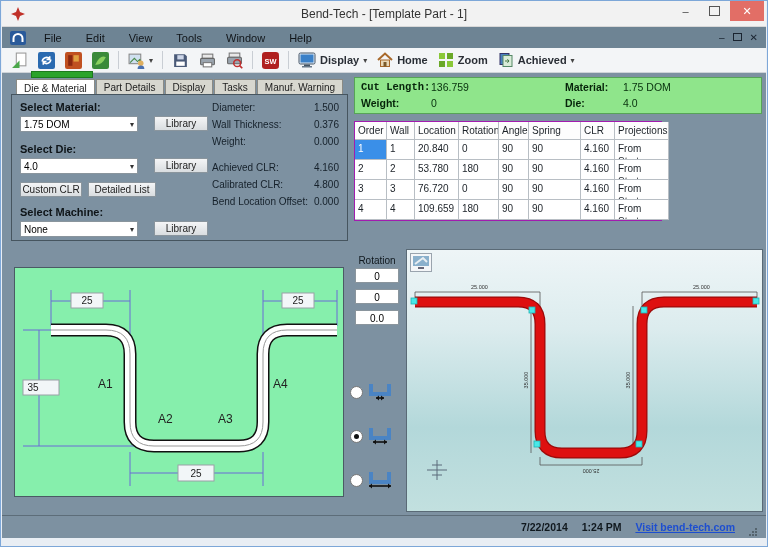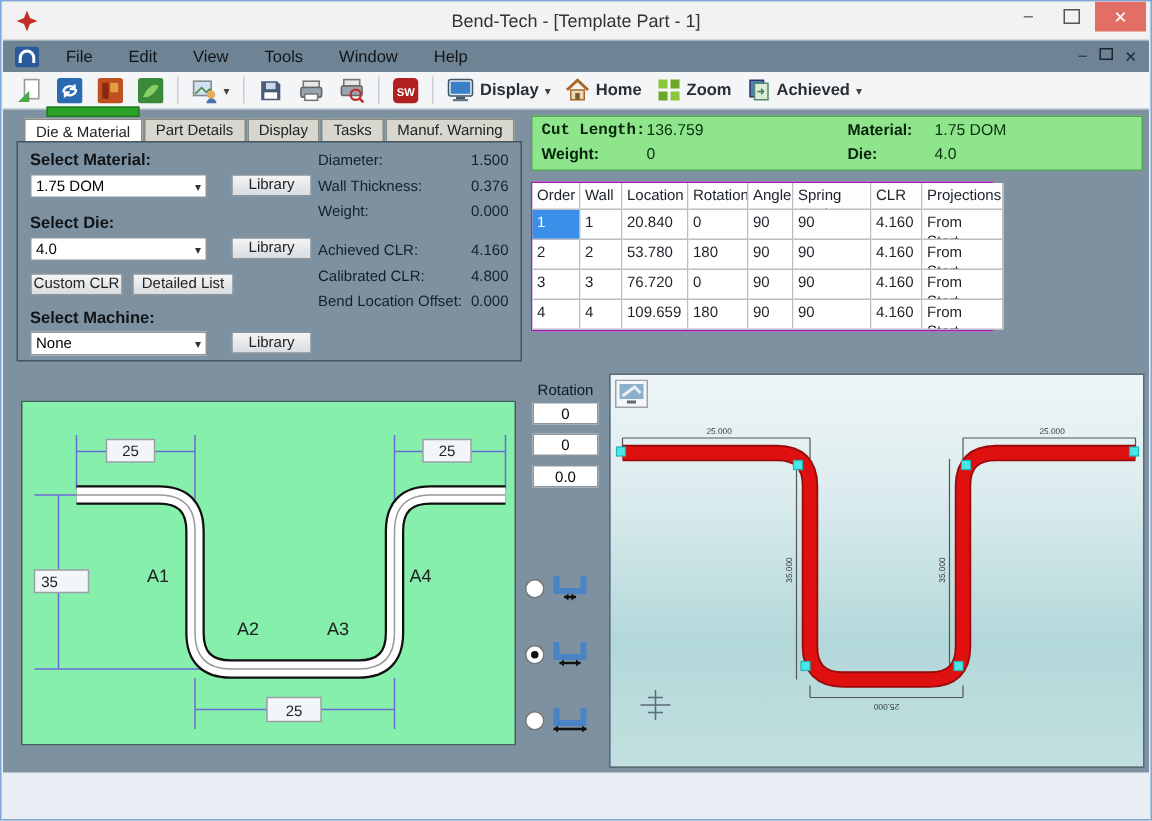--- a/index.html
+++ b/index.html
@@ -453,14 +453,31 @@
         <svg width="22" height="19" viewBox="0 0 22 19">
             <rect x="0.5" y="0.5" width="21" height="18" fill="#f4f6f8" stroke="#9aa4ae"></rect>
             <rect x="3" y="3" width="16" height="10" fill="#8ab0cc"></rect>
             <path d="M5 11 L13 5 L17 9" stroke="#e8eef2" fill="none" stroke-width="2"></path>
             <rect x="8" y="14" width="6" height="2" fill="#667"></rect>
           </svg>
       </span>
     </div>
   </div>
 
+  <div class="abs" id="statusbar">
+    <span class="status-text">7/22/2014</span>
+    <span class="status-text">1:24 PM</span>
+    <span id="status-link">Visit bend-tech.com</span>
+    <span id="grip">
+      <svg width="9" height="9" viewBox="0 0 9 9">
+          <g fill="#55646e">
+            <rect x="6" y="0" width="2" height="2"></rect>
+            <rect x="6" y="3" width="2" height="2"></rect>
+            <rect x="3" y="3" width="2" height="2"></rect>
+            <rect x="6" y="6" width="2" height="2"></rect>
+            <rect x="3" y="6" width="2" height="2"></rect>
+            <rect x="0" y="6" width="2" height="2"></rect>
+          </g>
+        </svg>
+    </span>
+  </div>
 
 </div>
 
 </body></html>

